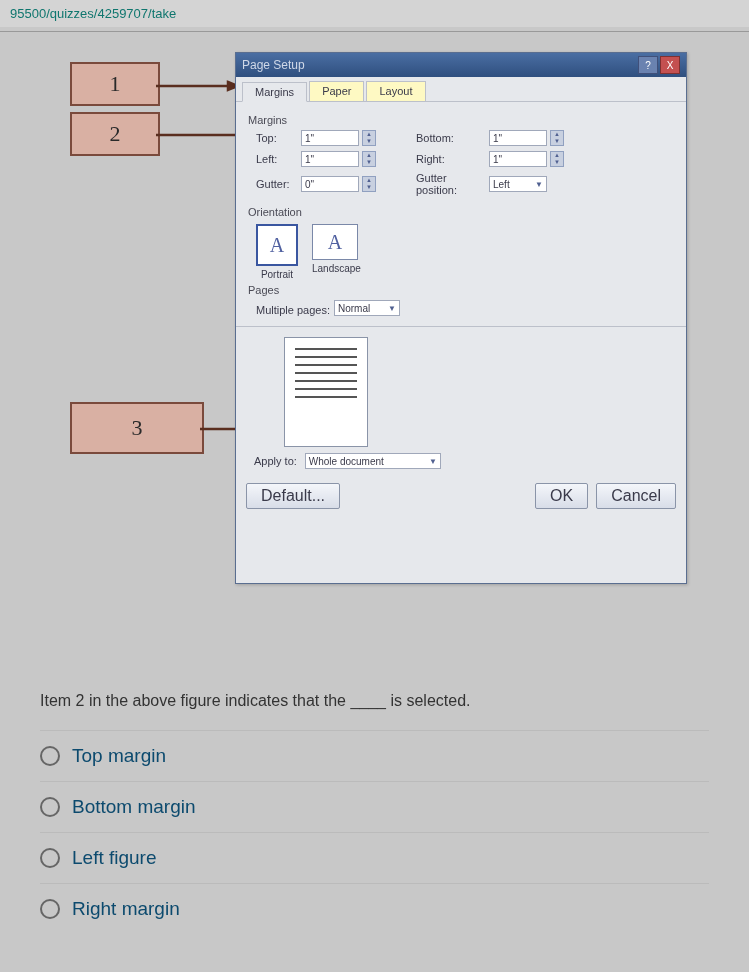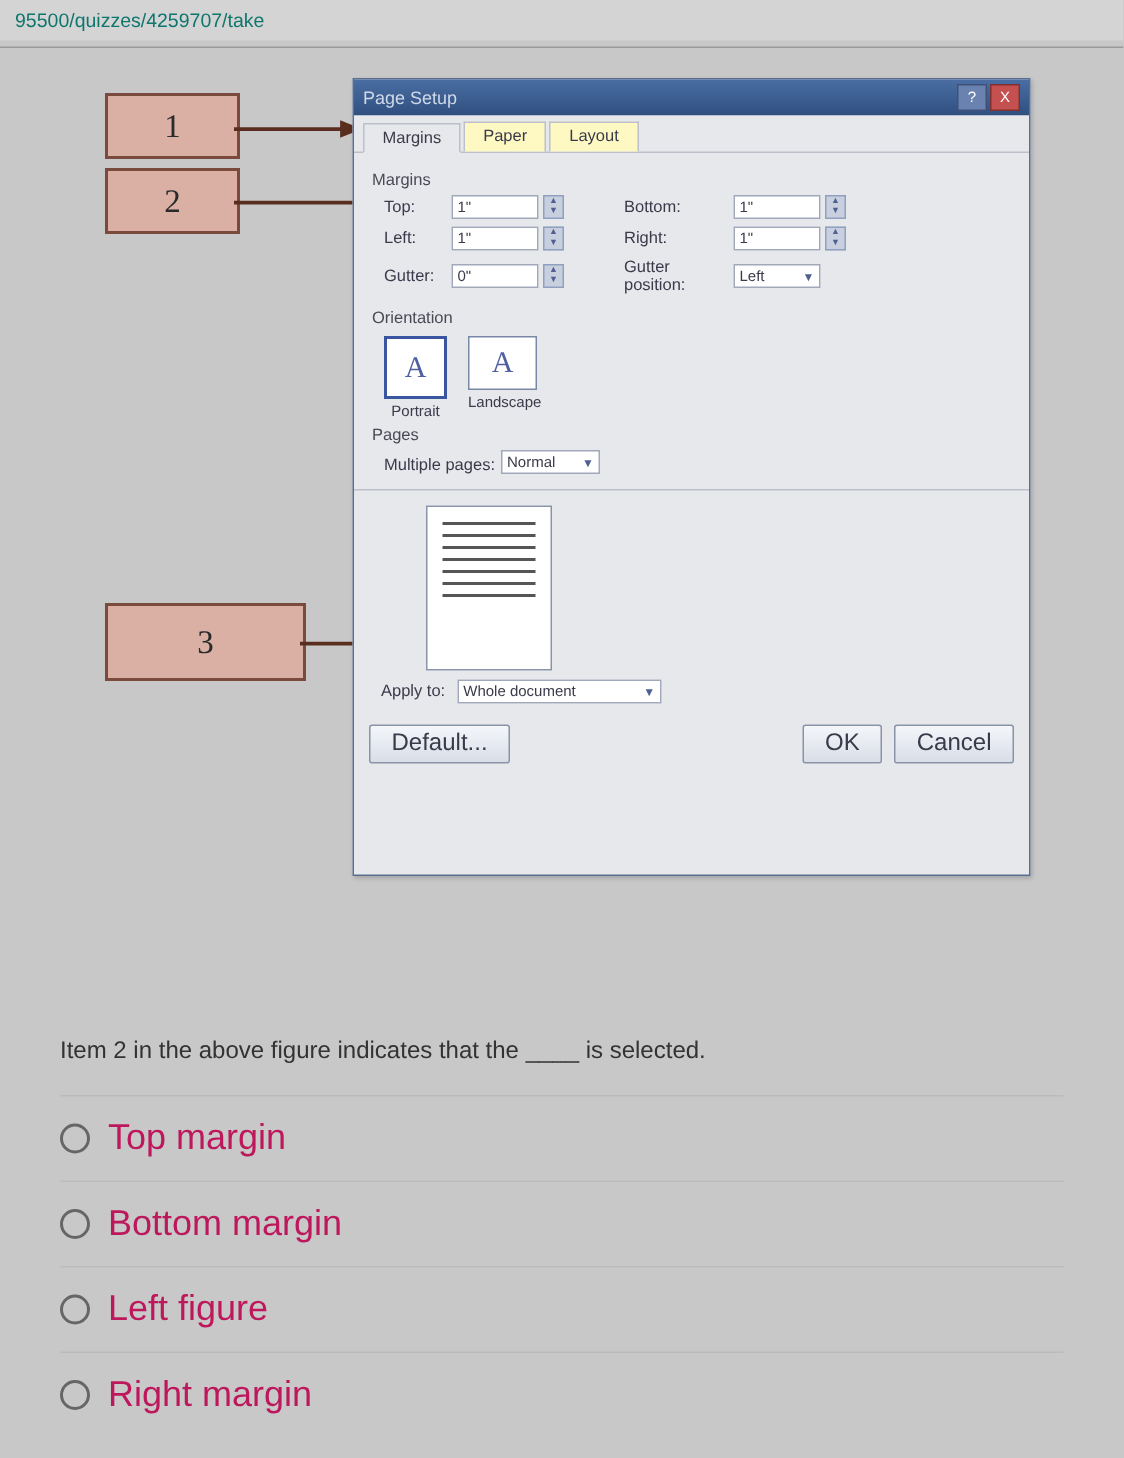--- a/index.html
+++ b/index.html
@@ -213,21 +213,21 @@
     padding: 20px 40px 10px 40px;
     font-size: 16px;
     color: #333;
   }
   .blank { letter-spacing: 0px; }
   .options {
     padding: 10px 40px;
   }
   .opt {
     display:flex; align-items:center; gap:12px;
-    font-size: 24px; color:#be185d;
+    font-size: 19px; color:#0c4a6e;
     padding: 14px 0;
     border-top: 1px solid #bbb;
     cursor:pointer;
   }
   .radio {
     width:16px;height:16px;border:2px solid #666;border-radius:50%;
     flex-shrink:0;
   }
 </style>
 </head>

